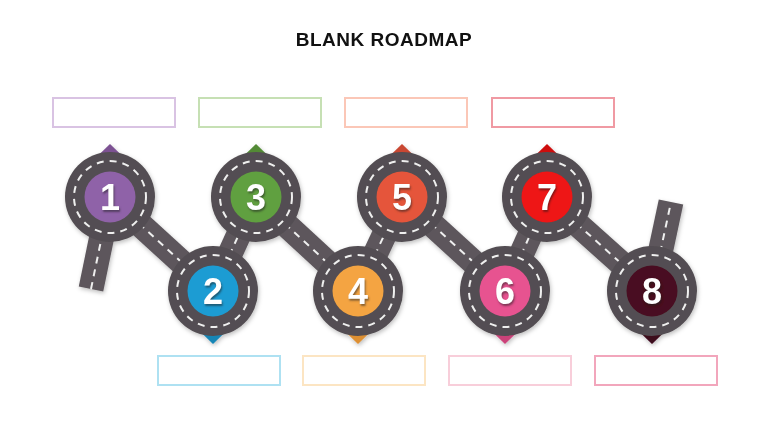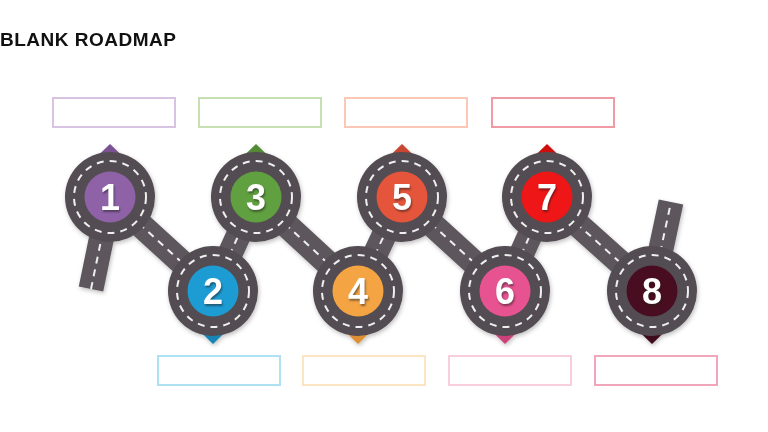--- a/index.html
+++ b/index.html
@@ -5,20 +5,21 @@
   html,body { margin:0; padding:0; }
   body {
     width:768px; height:432px;
     background:#ffffff;
     position:relative;
     overflow:hidden;
     font-family:"Liberation Sans", sans-serif;
   }
   .slide-title {
     position:absolute; top:29px; left:0; width:768px;
+    text-align:center;
     font-size:19px; font-weight:bold; letter-spacing:0.5px;
     color:#111111;
   }
   .ph-box {
     position:absolute;
     width:124px; height:31px;
     background:#ffffff;
     border:2px solid #cccccc;
     box-sizing:border-box;
     font-size:11px; color:#444;

